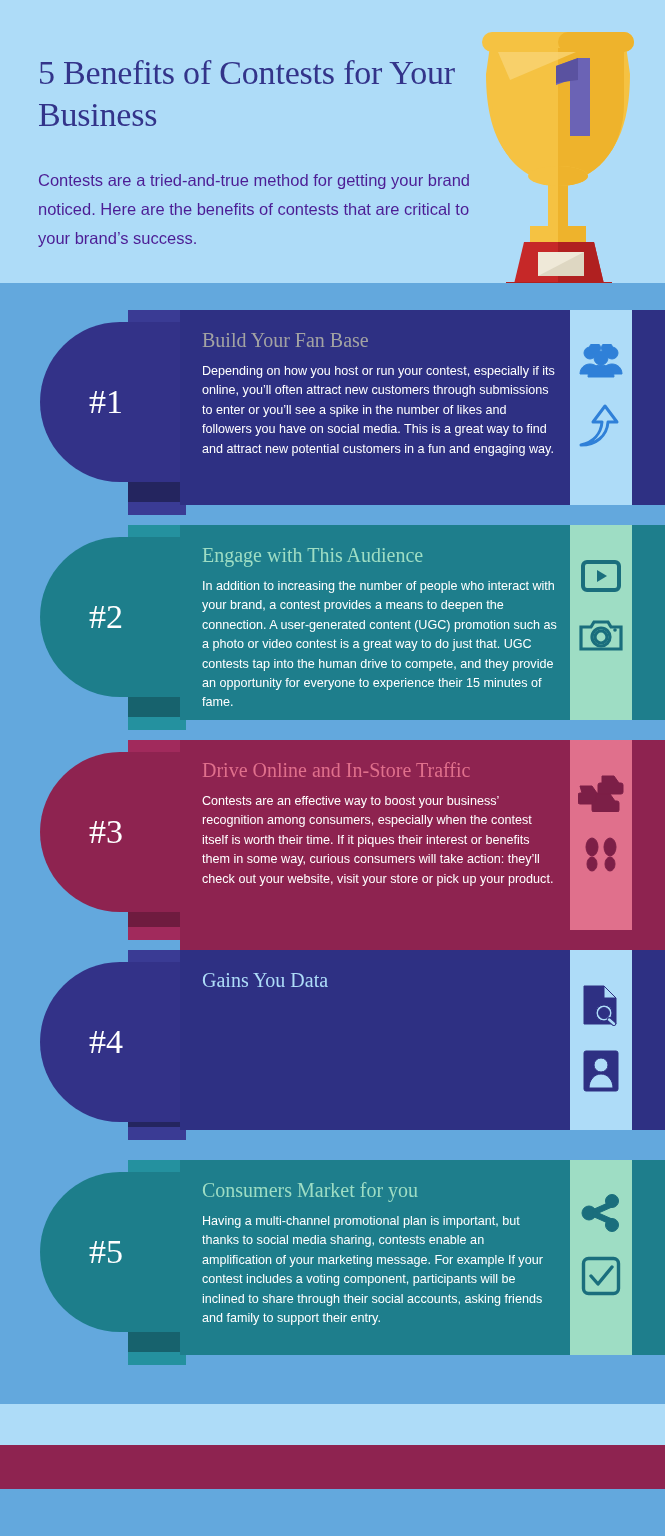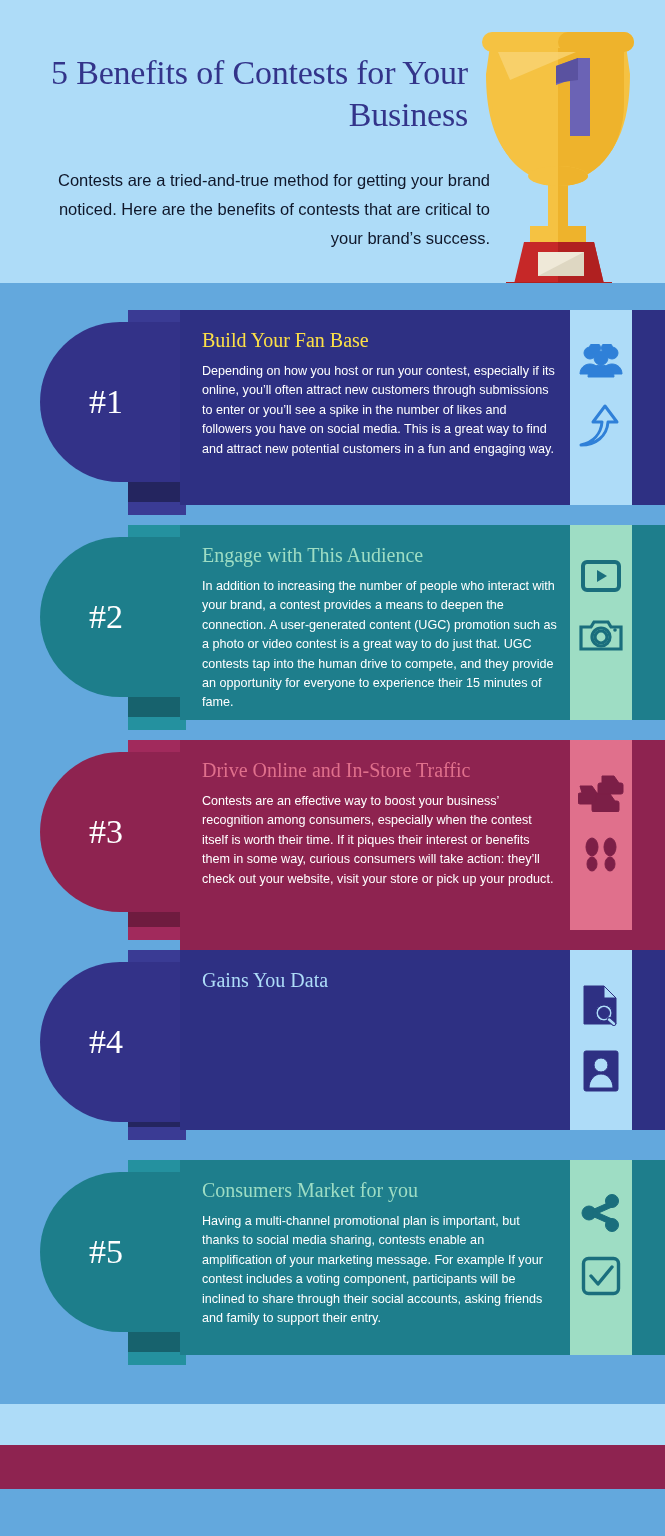--- a/index.html
+++ b/index.html
@@ -40,21 +40,21 @@
     color: #33348a;
     letter-spacing: -0.2px;
   }
   .header-sub {
     position: absolute;
     left: 38px; top: 166px;
     width: 452px;
     font-family: "Liberation Sans", sans-serif;
     font-size: 16.5px;
     line-height: 29px;
-    color: #0f172a;
+    color: #4c1d95;
   }
 
   
   .trophy {
     position: absolute;
     left: 468px; top: 18px;
     width: 180px; height: 282px;
   }
 
   
@@ -143,21 +143,21 @@
     position: absolute;
     left: 0;
     width: 665px;
   }
 </style>
 <style>#block-0 .fold:before, #block-0 .fold:after { background:#3a3b94; }</style><style>#block-1 .fold:before, #block-1 .fold:after { background:#24919f; }</style><style>#block-2 .fold:before, #block-2 .fold:after { background:#a12a5c; }</style><style>#block-3 .fold:before, #block-3 .fold:after { background:#3a3b94; }</style><style>#block-4 .fold:before, #block-4 .fold:after { background:#24919f; }</style></head>
 <body>
 
 <div class="page" style="background: rgb(99, 168, 221);">
 
-  <div class="header" style="background: rgb(174, 220, 248); text-align: right;">
+  <div class="header" style="background: rgb(174, 220, 248);">
     <div class="header-title" style="color: rgb(51, 52, 138);">5 Benefits of Contests for Your Business</div>
     <div class="header-sub">Contests are a tried-and-true method for getting your brand noticed. Here are the benefits of contests that are critical to your brand’s success.</div>
 
     <div class="trophy">
       <svg width="180" height="282" viewBox="0 0 180 282">
 
         <path d="M22 28 h22 v26 c0 44 10 72 34 86 l-6 18 C32 146 18 106 18 56 Z" fill="#f5c242"></path>
         <path d="M158 28 h-22 v26 c0 44 -10 72 -34 86 l6 18 C148 146 162 106 162 56 Z" fill="#f5c242"></path>
 
         <rect x="14" y="14" width="152" height="20" rx="10" fill="#f5c242"></rect>
@@ -186,21 +186,21 @@
       </svg>
     </div>
   </div>
 
   <div class="block" id="block-0" style="top:300px;height:215px;">
     <div class="fold" style="background: rgb(36, 37, 95); height: 205px;"></div>
     <div class="bulb" style="background: rgb(51, 50, 136);">
       <span class="bulb-num">#1</span>
     </div>
     <div class="card" style="background: rgb(46, 48, 131); height: 195px;">
-      <div class="card-title" style="color: #fde047;">Build Your Fan Base</div>
+      <div class="card-title" style="color: #a3a3a3;">Build Your Fan Base</div>
       <div class="card-body">Depending on how you host or run your contest, especially if its online, you’ll often attract new customers through submissions to enter or you’ll see a spike in the number of likes and followers you have on social media. This is a great way to find and attract new potential customers in a fun and engaging way.</div>
       <div class="icon-strip" style="background: rgb(174, 220, 248); color: rgb(47, 128, 216); height: 195px;">
         <span>
           <svg width="44" height="34" viewBox="0 0 44 34" fill="currentColor" stroke="currentColor">
             <circle cx="11" cy="9" r="6"></circle>
               <path d="M1 30c0-6 4.5-10 10-10s10 4 10 10z"></path>
             <circle cx="33" cy="9" r="6"></circle>
               <path d="M23 30c0-6 4.5-10 10-10s10 4 10 10z"></path>
             <circle cx="16" cy="4" r="5.5"></circle>
               <circle cx="28" cy="4" r="5.5"></circle>

